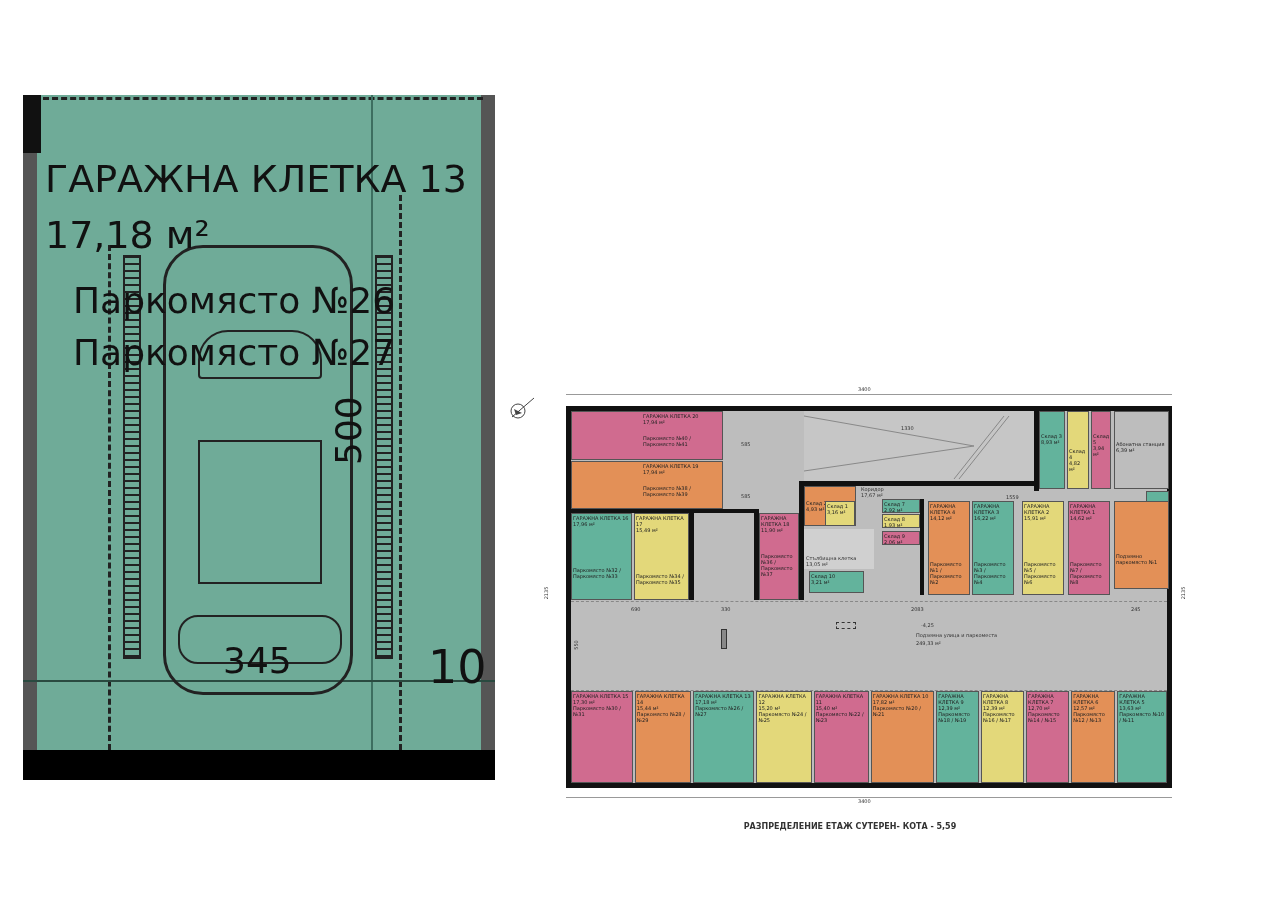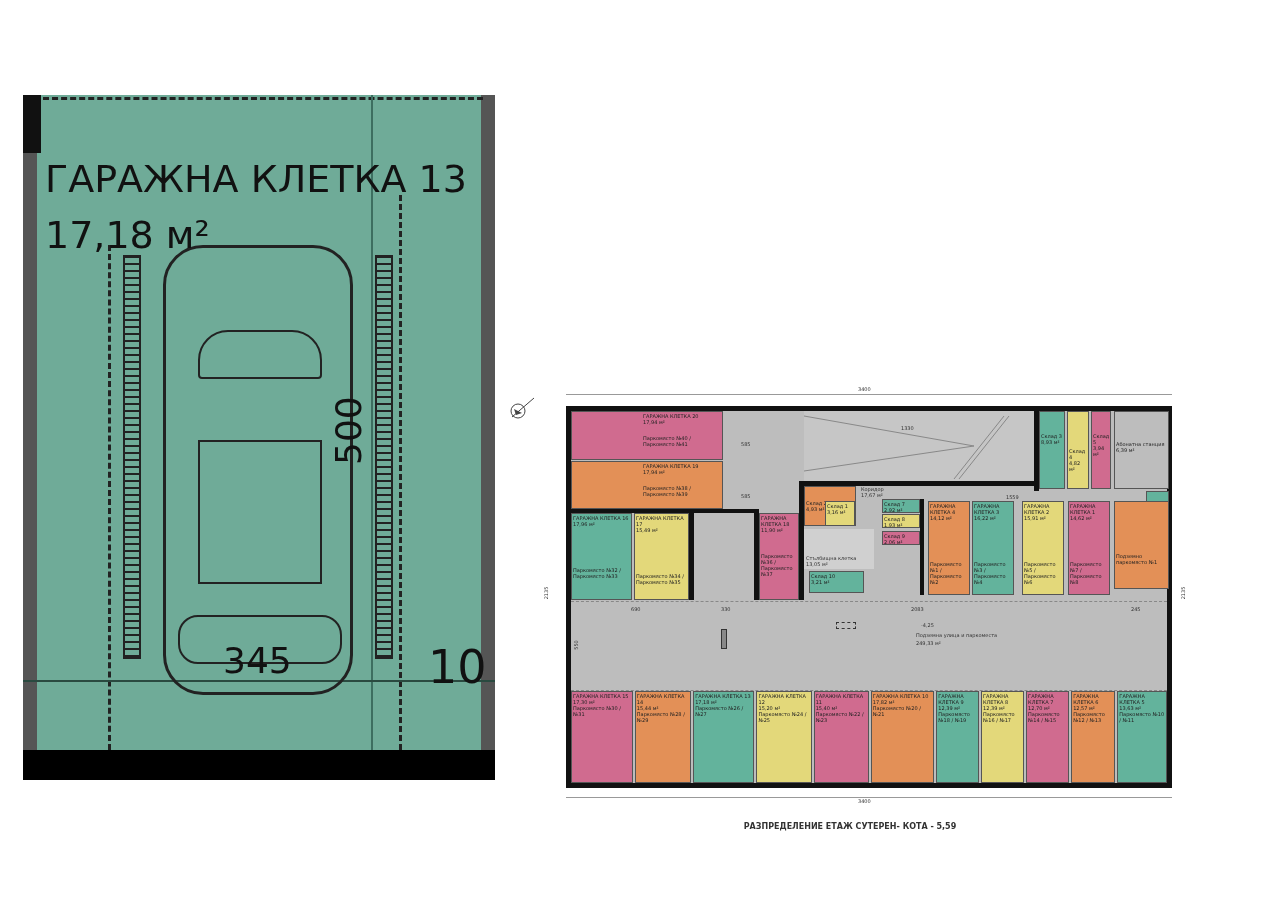--- a/index.html
+++ b/index.html
@@ -35,20 +35,22 @@
 
   <div class="abs" style="left:140px;top:150px;width:190px;height:450px;border:3px solid #222;border-radius:40px;box-sizing:border-box;"></div>
   <div class="abs" style="left:175px;top:235px;width:120px;height:45px;border:2px solid #222;border-radius:30px 30px 4px 4px;"></div>
   <div class="abs" style="left:175px;top:345px;width:120px;height:140px;border:2px solid #222;"></div>
   <div class="abs" style="left:155px;top:520px;width:160px;height:45px;border:2px solid #222;border-radius:20px;"></div>
   <div class="abs" style="left:100px;top:160px;width:14px;height:400px;border:2px solid #222;background:repeating-linear-gradient(0deg,#222 0 2px,transparent 2px 7px);"></div>
   <div class="abs" style="left:352px;top:160px;width:14px;height:400px;border:2px solid #222;background:repeating-linear-gradient(0deg,#222 0 2px,transparent 2px 7px);"></div>
 
   <div class="big" style="left:22px;top:62px;font-size:38px;">ГАРАЖНА КЛЕТКА 13</div>
   <div class="big" style="left:22px;top:118px;font-size:38px;">17,18 м²</div>
+  <div class="big" style="left:50px;top:185px;font-size:36px;">Паркомясто №26</div>
+  <div class="big" style="left:50px;top:237px;font-size:36px;">Паркомясто №27</div>
   <div class="big" style="left:305px;top:295px;font-size:36px;transform:rotate(-90deg);transform-origin:left top;top:370px;">500</div>
   <div class="big" style="left:200px;top:545px;font-size:36px;">345</div>
   <div class="big" style="left:405px;top:545px;font-size:46px;">10</div>
 </div>
 
 <div class="abs" style="left:508px;top:395px;width:28px;height:28px;">
   <svg width="28" height="28" viewBox="0 0 28 28">
       <circle cx="10" cy="16" r="7" fill="none" stroke="#444" stroke-width="1"></circle>
       <line x1="4" y1="22" x2="26" y2="3" stroke="#444" stroke-width="1"></line>
       <path d="M6 14 L14 18 L8 20 Z" fill="#444"></path>

